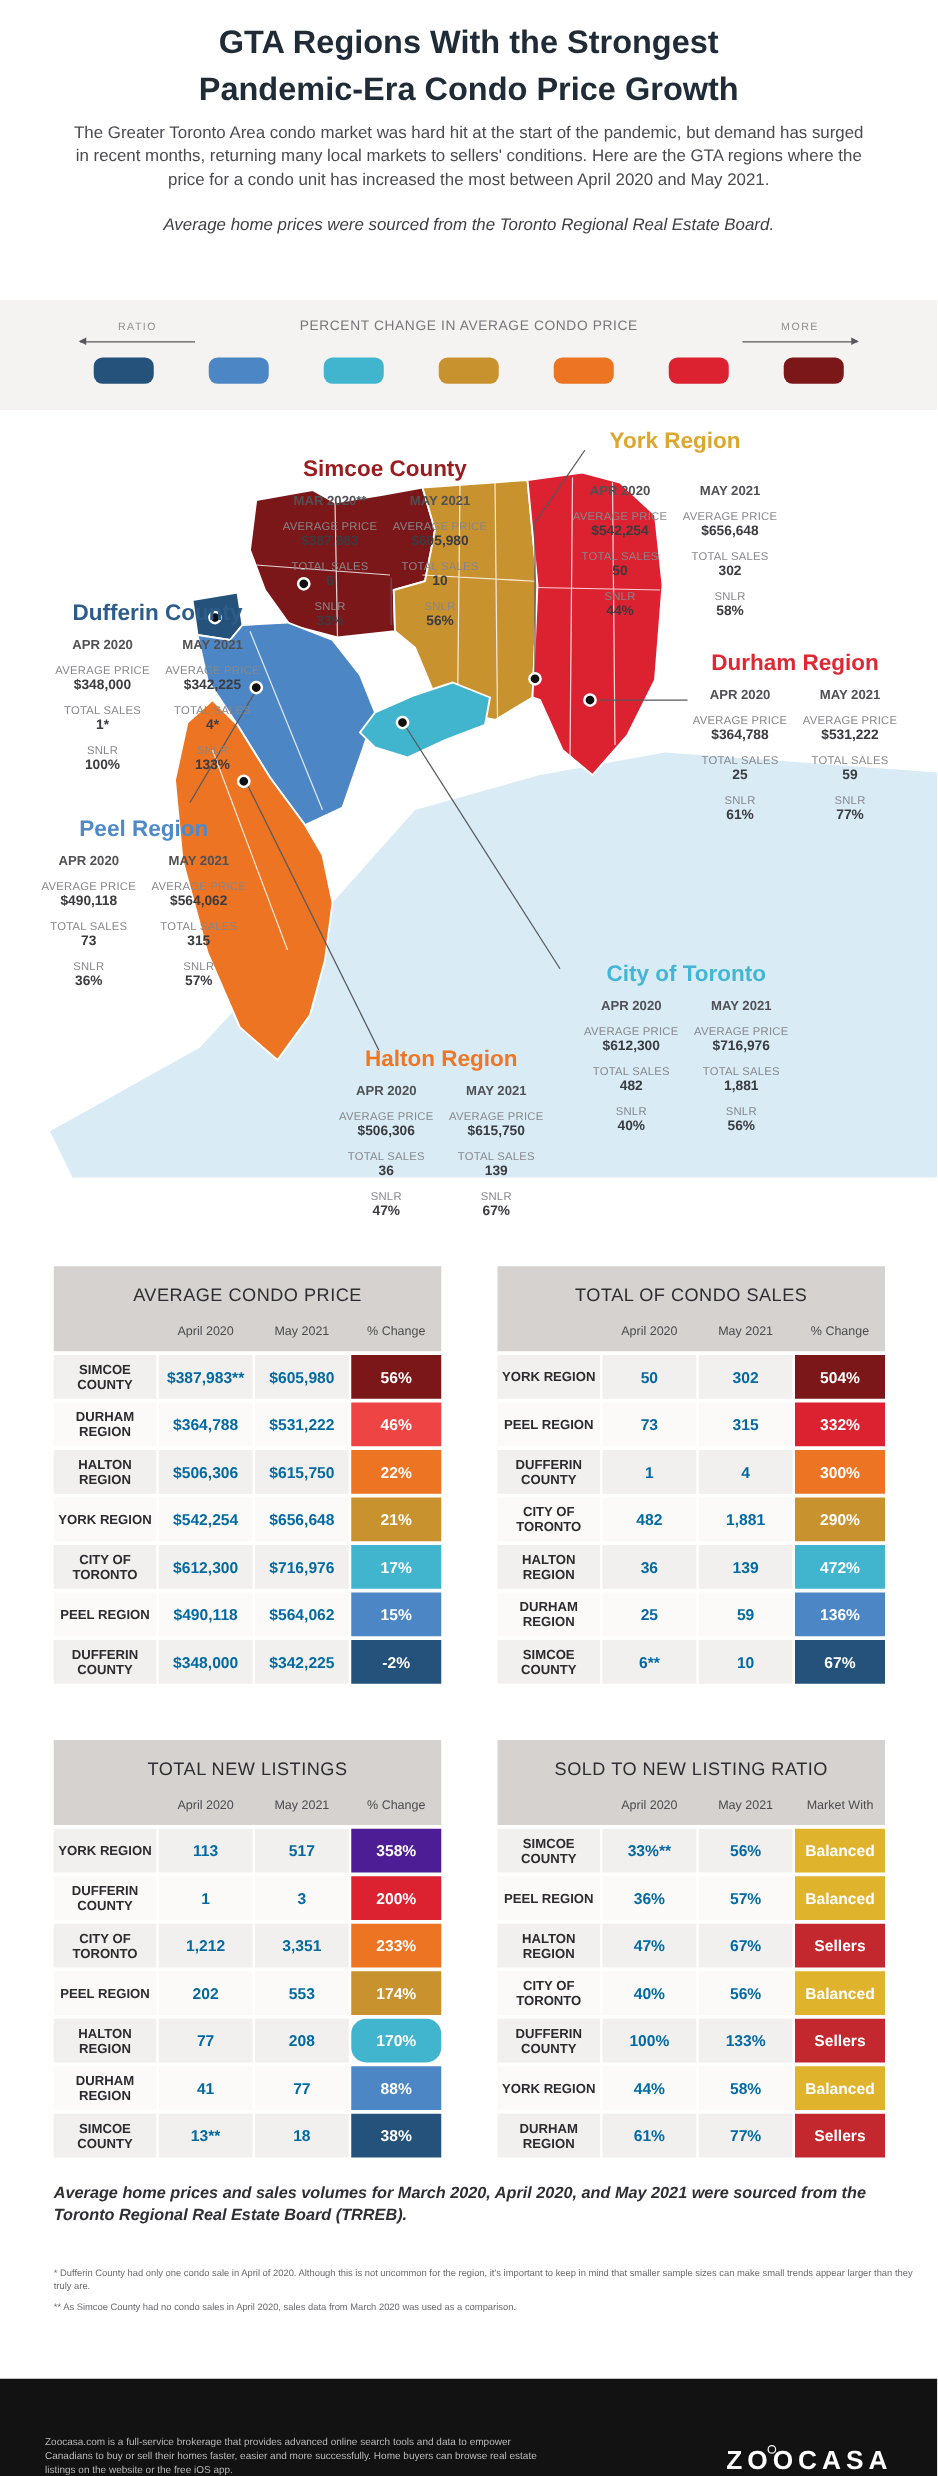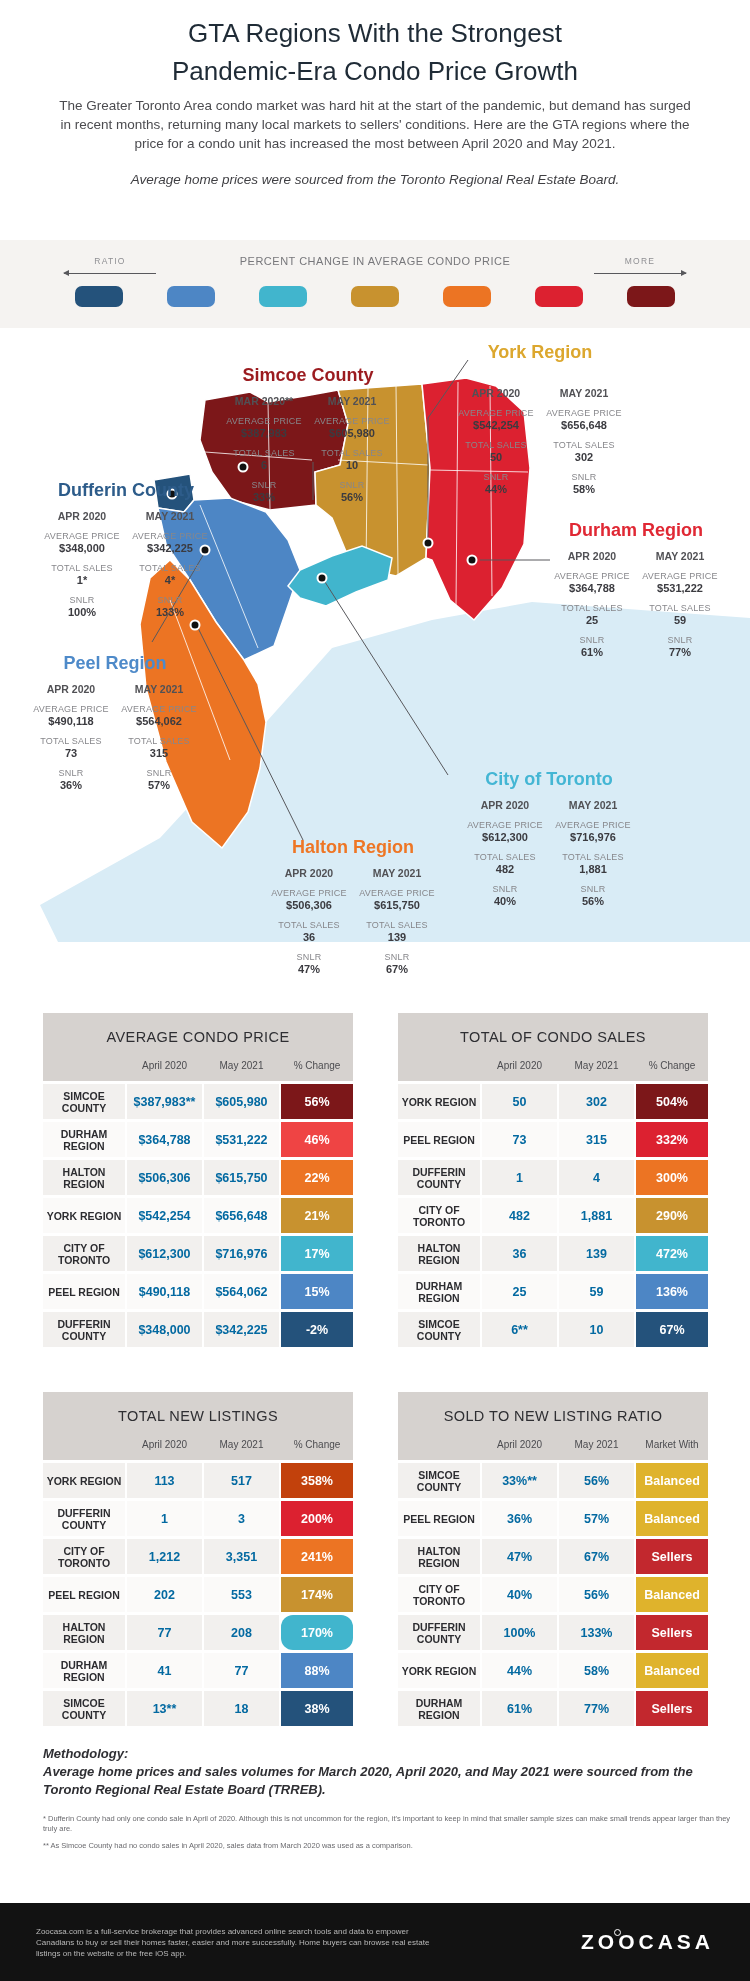--- a/index.html
+++ b/index.html
@@ -1,21 +1,21 @@
 <!DOCTYPE html>
 <html><head>
 <meta charset="utf-8">
 <style>
   html,body { margin:0; padding:0; background:#fff; }
   .page { position:relative; width:750px; height:1981px; background:#ffffff; overflow:hidden;
           font-family:"Liberation Sans", sans-serif; color:#3c3c40; }
 
   
   .title { position:absolute; top:14px; left:0; width:750px; text-align:center;
-           font-size:26px; font-weight:normal; color:#1f2b36; line-height:38px; }
+           font-size:26px; font-weight:bold; color:#1f2b36; line-height:38px; }
   .intro { position:absolute; top:96px; left:55px; width:640px; text-align:center;
            font-size:13.5px; line-height:19px; color:#4b4b4f; }
   .source { position:absolute; top:172px; left:0; width:750px; text-align:center;
             font-style:italic; font-size:13.5px; color:#3f3f43; }
 
   
   .legend { position:absolute; top:240px; left:0; width:750px; height:88px; background:#f5f3f1; }
   .legend-title { position:absolute; top:15px; left:0; width:100%; text-align:center;
                   font-size:11px; letter-spacing:.5px; color:#77777b; }
   .side-label { position:absolute; top:16px; width:92px; text-align:center;
@@ -68,21 +68,21 @@
 
   
   .methodology { position:absolute; top:1745px; left:43px; width:670px;
                  font-size:13px; font-weight:bold; font-style:italic; color:#2f2f33; line-height:18px; }
   .footnotes { position:absolute; top:1814px; left:43px; width:700px;
                font-size:7.5px; color:#6a6a6e; line-height:10px; }
   .footnote { margin-bottom:7px; }
 
   
   .footer { position:absolute; top:1903px; left:0; width:750px; height:78px; background:#121212;
-            box-sizing:border-box; display:flex; align-items:center; justify-content:space-between;
+            box-sizing:border-box; display:flex; align-items:flex-end; justify-content:space-between;
             padding:0 36px; }
   .footer-text { width:400px; font-size:8px; color:#b9b9b9; line-height:11px; }
   .logo { position:relative; color:#fff; font-size:21px; font-weight:bold; letter-spacing:4px; }
   .logo-ring { position:absolute; top:-1px; left:33px; width:5px; height:5px;
                border:1.5px solid #fff; border-radius:50%; }
 </style>
 </head>
 <body>
 
 <div class="page">
@@ -445,33 +445,33 @@
         <span class="ch">May 2021</span>
         <span class="ch ch-last">% Change</span>
       </div>
     </div>
     <div class="tbl-body">
 
     <div class="tbl-row">
         <span class="cell cell-region">YORK REGION</span>
         <span class="cell cell-val">113</span>
         <span class="cell cell-val">517</span>
-        <span class="cell cell-change" style="background: #c2410c;">358%</span>
+        <span class="cell cell-change" style="background: #4c1d95;">358%</span>
       </div>
         <div class="tbl-row">
         <span class="cell cell-region">DUFFERIN COUNTY</span>
         <span class="cell cell-val">1</span>
         <span class="cell cell-val">3</span>
         <span class="cell cell-change" style="background: rgb(220, 33, 48);">200%</span>
       </div>
         <div class="tbl-row">
         <span class="cell cell-region">CITY OF TORONTO</span>
         <span class="cell cell-val">1,212</span>
         <span class="cell cell-val">3,351</span>
-        <span class="cell cell-change" style="background: rgb(236, 116, 35);">241%</span>
+        <span class="cell cell-change" style="background: rgb(236, 116, 35);">233%</span>
       </div>
         <div class="tbl-row">
         <span class="cell cell-region">PEEL REGION</span>
         <span class="cell cell-val">202</span>
         <span class="cell cell-val">553</span>
         <span class="cell cell-change" style="background: rgb(200, 146, 47);">174%</span>
       </div>
         <div class="tbl-row">
         <span class="cell cell-region">HALTON REGION</span>
         <span class="cell cell-val">77</span>
@@ -544,21 +544,20 @@
         <div class="tbl-row">
         <span class="cell cell-region">DURHAM REGION</span>
         <span class="cell cell-val">61%</span>
         <span class="cell cell-val">77%</span>
         <span class="cell cell-change" style="background: rgb(194, 40, 46);">Sellers</span>
       </div>
       </div>
   </div>
 
   <div class="methodology">
-    <div>Methodology:</div>
     <div>Average home prices and sales volumes for March 2020, April 2020, and May 2021 were sourced from the Toronto Regional Real Estate Board (TRREB).</div>
   </div>
   <div class="footnotes">
     <div class="footnote">* Dufferin County had only one condo sale in April of 2020. Although this is not uncommon for the region, it's important to keep in mind that smaller sample sizes can make small trends appear larger than they truly are.</div>
     <div class="footnote">** As Simcoe County had no condo sales in April 2020, sales data from March 2020 was used as a comparison.</div>
   </div>
 
   <div class="footer">
     <div class="footer-text">Zoocasa.com is a full-service brokerage that provides advanced online search tools and data to empower Canadians to buy or sell their homes faster, easier and more successfully. Home buyers can browse real estate listings on the website or the free iOS app.</div>
     <div class="logo">

